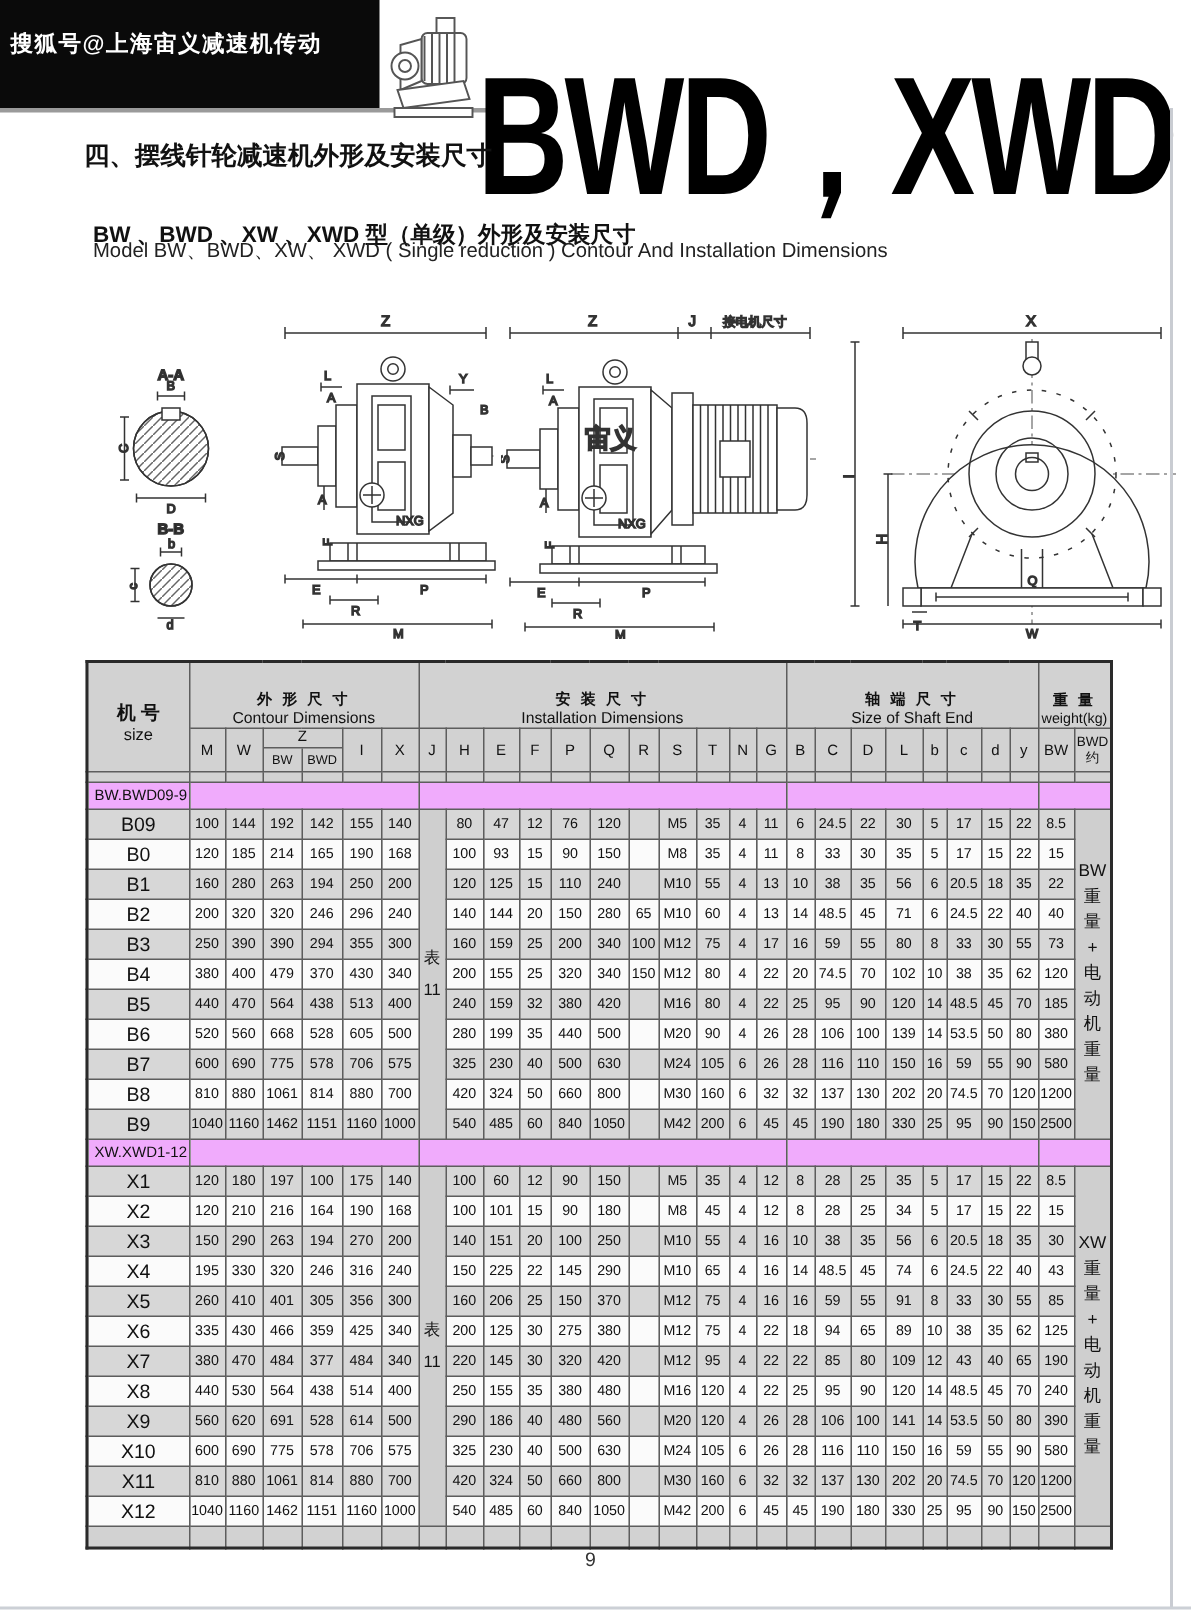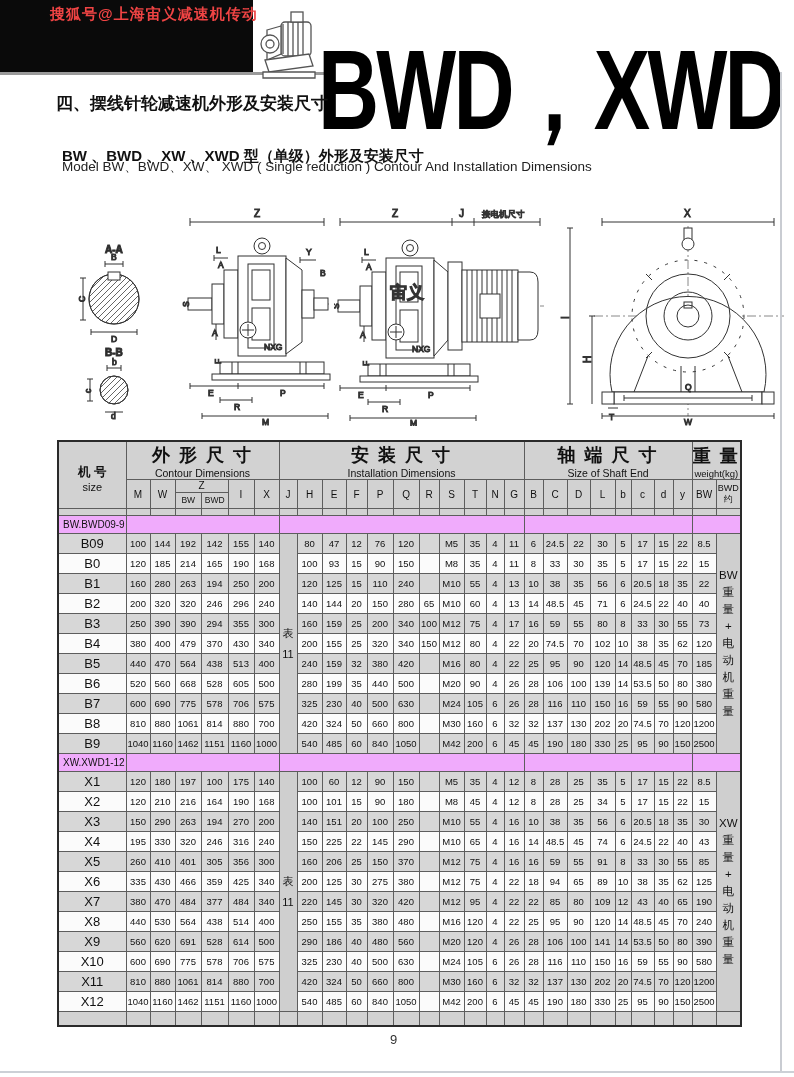--- a/index.html
+++ b/index.html
@@ -3,21 +3,21 @@
 <meta charset="utf-8">
 <style>
   html,body { margin:0; padding:0; }
   body {
     width:794px; height:1077px; position:relative; background:#ffffff;
     font-family:"Liberation Sans","DejaVu Sans",sans-serif; color:#111;
     overflow:hidden;
   }
   
   .banner { position:absolute; left:0; top:0; width:253px; height:72px; background:#0a0a0a; }
-  .banner-text { position:absolute; left:7px; top:5px; color:#ef4444; font-size:15px; font-weight:bold; letter-spacing:1px; white-space:nowrap;margin-left:43px; }
+  .banner-text { position:absolute; left:7px; top:20px; color:#ffffff; font-size:15px; font-weight:bold; letter-spacing:1px; white-space:nowrap; }
   .banner-underline { position:absolute; left:0; top:72px; width:324px; height:3px; background:#9a9a9a; }
   .motor-icon { position:absolute; left:255px; top:8px; }
   
   .big-title {
     position:absolute; left:318px; top:16px; width:470px;
     font-size:92px; font-weight:700; letter-spacing:-3px; color:#000;
     transform:scale(0.92,1.22); transform-origin:left top; white-space:nowrap;
   }
   .heading-cn { position:absolute; left:56px; top:92px; font-size:17px; font-weight:bold; }
   .subheading-cn { position:absolute; left:62px; top:147px; font-size:15px; font-weight:bold; }
@@ -28,21 +28,21 @@
   svg .small { font-size:8.5px; }
   svg .wm { font-size:17px; fill:#777; font-weight:bold; }
   
   .dim-table {
     position:absolute; left:57px; top:440px; width:684px;
     border-collapse:collapse; table-layout:fixed; font-size:9.5px;
     background:#d2d2d2; border:2px solid #2a2a2a;
   }
   .dim-table th, .dim-table td { border:1px solid #5d5d5d; padding:0; text-align:center; overflow:hidden; white-space:nowrap; }
   .dim-table thead th { background:#d2d2d2; font-weight:normal; }
-  .g-cn { font-size:18px; font-weight:bold; letter-spacing:2px; padding-top:1px; }
+  .g-cn { font-size:10px; font-weight:bold; letter-spacing:2px; padding-top:17px; }
   .g-en { font-size:10.5px; }
   .size-h .cn { font-size:12.5px; font-weight:bold; padding-top:6px; }
   .size-h .en { font-size:11px; }
   .leaf th { font-size:10px; height:28px; vertical-align:middle; }
   .z-cell { vertical-align:top; }
   .z-top { font-size:10px; border-bottom:1px solid #5d5d5d; line-height:12px; }
   .z-sub { display:flex; }
   .z-sub span { flex:1; font-size:8.5px; line-height:15px; }
   .z-sub span:first-child { border-right:1px solid #5d5d5d; }
   .bwd-h div { font-size:9px; line-height:11px; }

